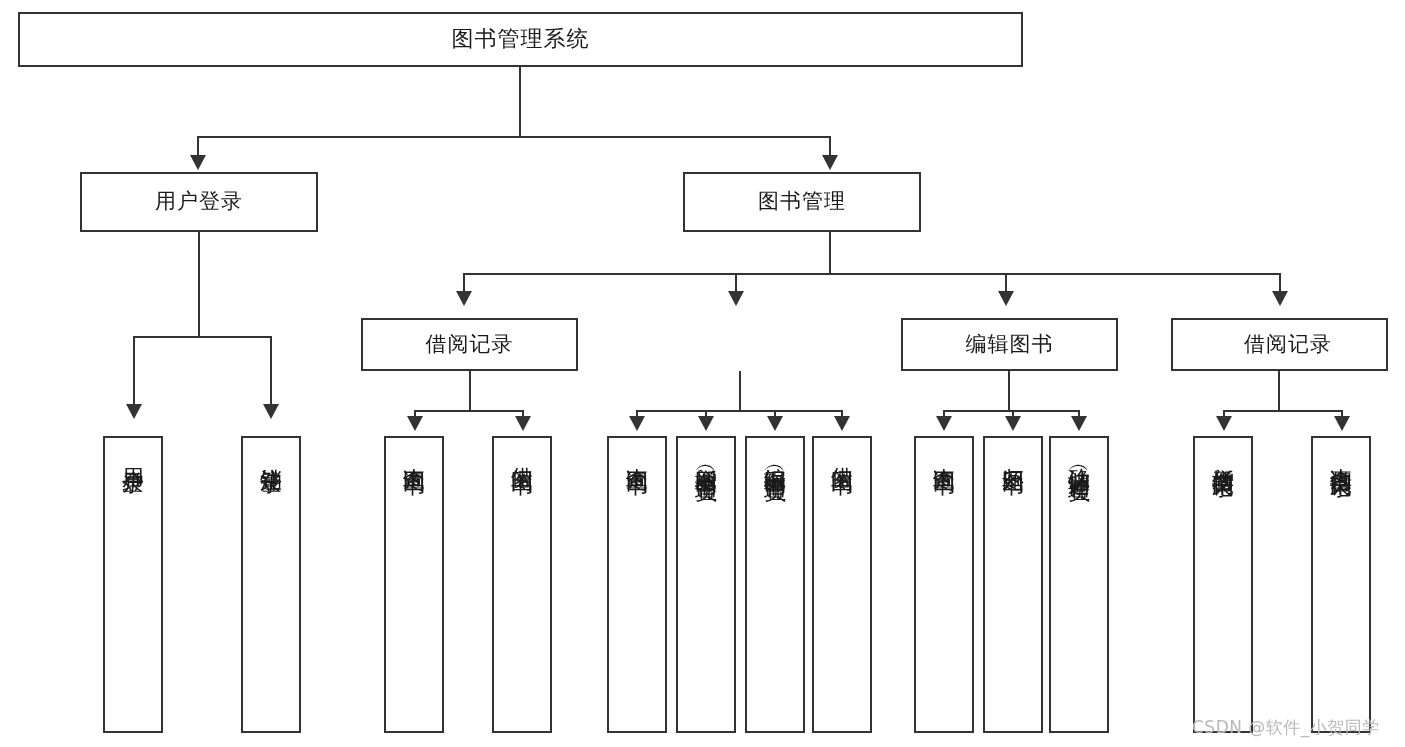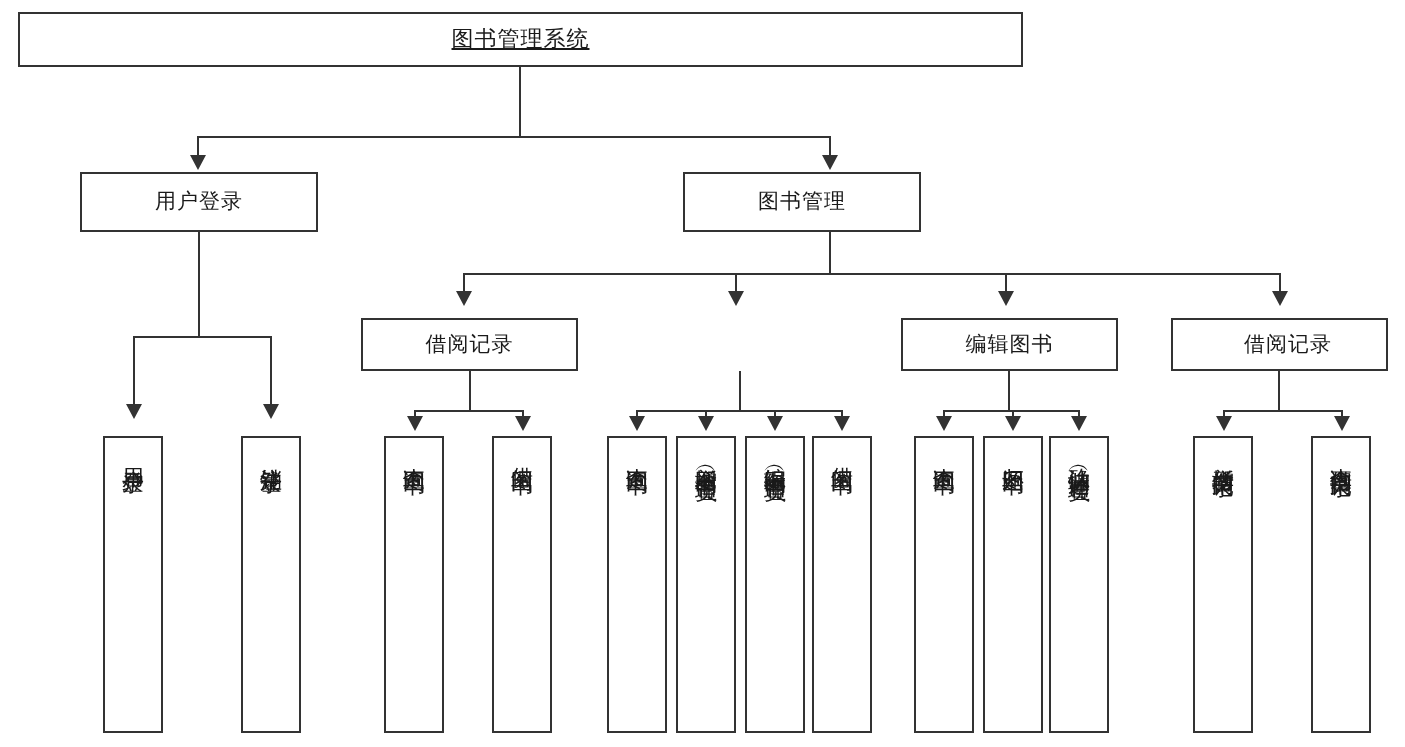--- a/index.html
+++ b/index.html
@@ -80,21 +80,21 @@
     letter-spacing: 0.5px;
     white-space: nowrap;
     font-family: "DejaVu Sans", "Liberation Sans", sans-serif;
   }
 </style>
 </head>
 <body>
 
 <div id="canvas">
 
-  <div class="node root horiz" style="left:18px; top:12px; width:1005px; height:55px;text-decoration:underline;">
+  <div class="node root horiz" style="left:18px; top:12px; width:1005px; height:55px;">
     <span>图书管理系统</span>
   </div>
 
   <div class="vline" style="left:519px; top:67px; height:70px;"></div>
 
   <div class="hline" style="left:197px; top:136px; width:634px;"></div>
 
   <div class="vline" style="left:197px; top:136px; height:22px;"></div>
   <div class="arrow" style="left:190px; top:155px;"></div>
   <div class="vline" style="left:829px; top:136px; height:22px;"></div>
@@ -233,14 +233,15 @@
     <div class="leafinner">
       <span class="vtext">新增借阅记录</span>
     </div>
   </div>
   <div class="node leaf" style="left:1311px; top:436px; width:60px; height:297px;">
     <div class="leafinner">
       <span class="vtext">查询借阅记录</span>
     </div>
   </div>
 
+  <div class="watermark" style="left:1192px; top:716px;">CSDN @软件_小贺同学</div>
 
 </div>
 
 </body></html>

